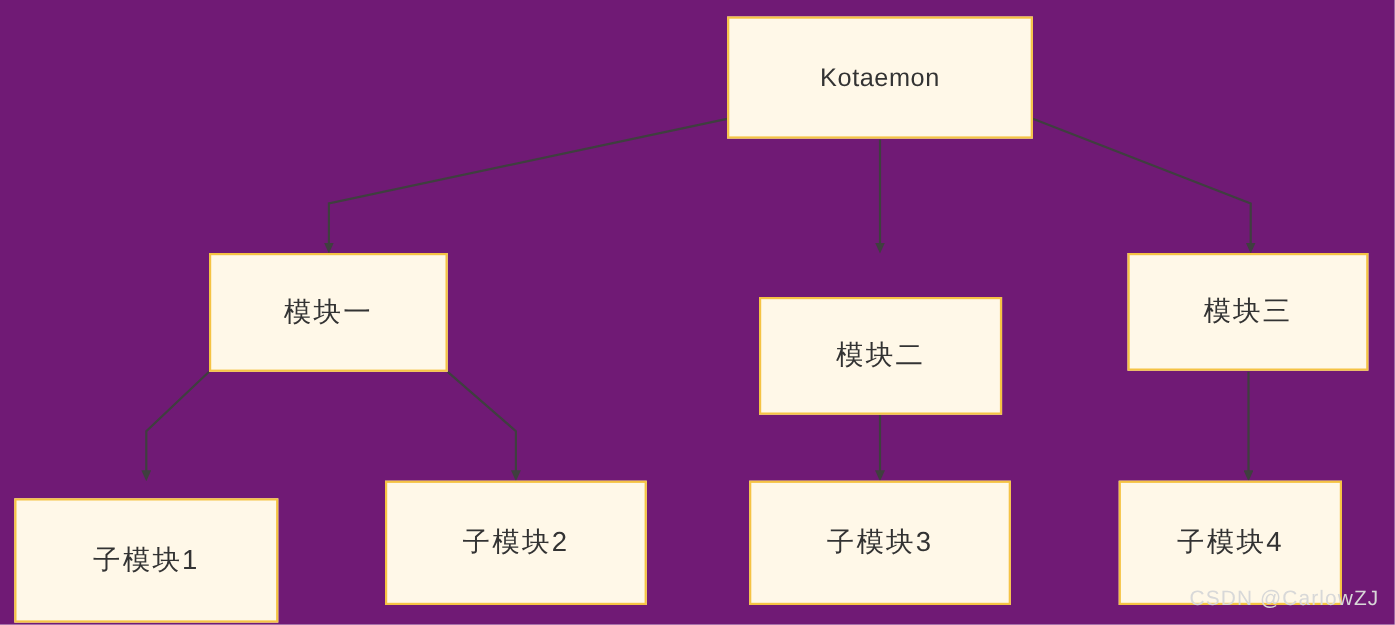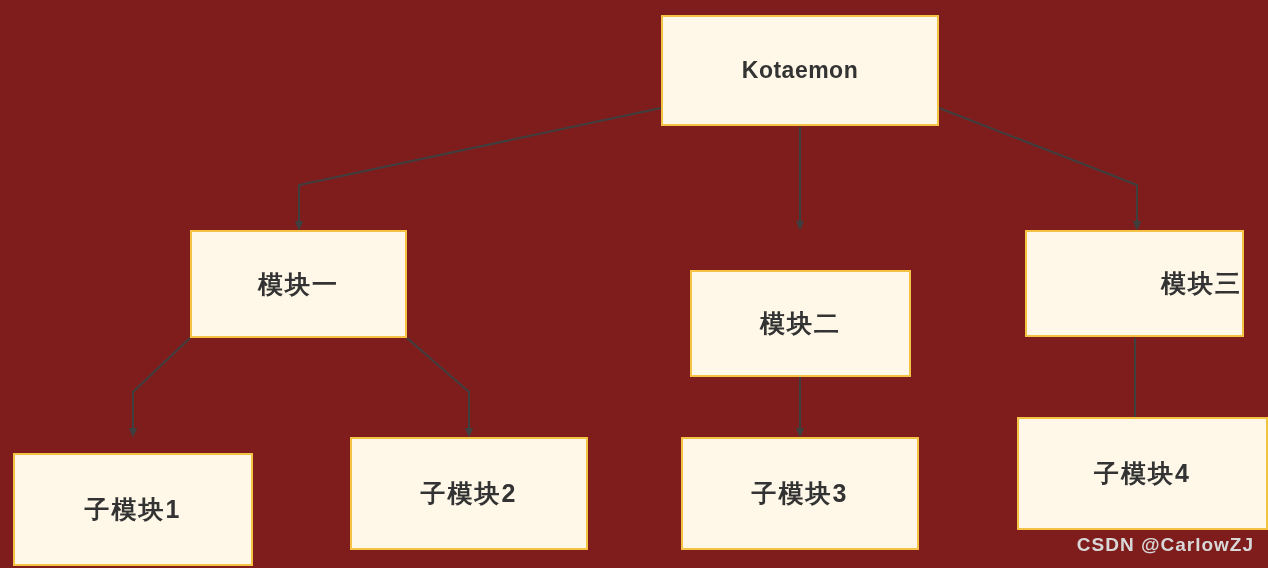--- a/index.html
+++ b/index.html
@@ -50,21 +50,21 @@
     font-size: 19px;
     color: #d8d8d8;
     letter-spacing: 1px;
     white-space: nowrap;
     pointer-events: none;
   }
 </style>
 </head>
 <body>
 
-<div id="canvas" style="background: #7f1d1d; font-weight: bold;">
+<div id="canvas" style="background: #701a75;">
 
   <svg id="edges" viewBox="0 0 1268 568" xmlns="http://www.w3.org/2000/svg">
     <defs>
       <marker id="arrowhead" markerWidth="10" markerHeight="9" refX="1.5" refY="4.5" orient="auto" markerUnits="userSpaceOnUse">
         <path d="M 0,0 L 10,4.5 L 0,9 z" fill="#3f3f3f"></path>
       </marker>
     </defs>
     <g id="edge-paths">
         <path d="M 661,108 L 299,185 L 299,222" fill="none" stroke="#3f3f3f" stroke-width="2" stroke-linejoin="miter" marker-end="url(#arrowhead)"></path>
         <path d="M 800,127 L 800,222" fill="none" stroke="#3f3f3f" stroke-width="2" stroke-linejoin="miter" marker-end="url(#arrowhead)"></path>
@@ -79,32 +79,32 @@
   <div id="nodes">
       <div class="node" style="left: 661px; top: 15px; width: 278px; height: 111px; background: rgb(255, 248, 232); border-color: rgb(245, 195, 68);">
         <span class="node-label" style="color: rgb(51, 51, 51);">Kotaemon</span>
       </div>
       <div class="node" style="left: 190px; top: 230px; width: 217px; height: 108px; background: rgb(255, 248, 232); border-color: rgb(245, 195, 68);">
         <span class="node-label cjk" style="color: rgb(51, 51, 51);">模块一</span>
       </div>
       <div class="node" style="left: 690px; top: 230px; width: 221px; height: 107px; background: rgb(255, 248, 232); border-color: rgb(245, 195, 68); margin-top: 40px;">
         <span class="node-label cjk" style="color: rgb(51, 51, 51);">模块二</span>
       </div>
-      <div class="node" style="left: 1025px; top: 230px; width: 219px; height: 107px; background: rgb(255, 248, 232); border-color: rgb(245, 195, 68); justify-content: flex-end;">
+      <div class="node" style="left: 1025px; top: 230px; width: 219px; height: 107px; background: rgb(255, 248, 232); border-color: rgb(245, 195, 68);">
         <span class="node-label cjk" style="color: rgb(51, 51, 51);">模块三</span>
       </div>
       <div class="node" style="left: 13px; top: 453px; width: 240px; height: 113px; background: rgb(255, 248, 232); border-color: rgb(245, 195, 68);">
         <span class="node-label cjk" style="color: rgb(51, 51, 51);">子模块1</span>
       </div>
       <div class="node" style="left: 350px; top: 437px; width: 238px; height: 113px; background: rgb(255, 248, 232); border-color: rgb(245, 195, 68);">
         <span class="node-label cjk" style="color: rgb(51, 51, 51);">子模块2</span>
       </div>
       <div class="node" style="left: 681px; top: 437px; width: 238px; height: 113px; background: rgb(255, 248, 232); border-color: rgb(245, 195, 68);">
         <span class="node-label cjk" style="color: rgb(51, 51, 51);">子模块3</span>
       </div>
-      <div class="node" style="left: 1017px; top: 417px; width: 251px; height: 113px; background: rgb(255, 248, 232); border-color: rgb(245, 195, 68);">
+      <div class="node" style="left: 1017px; top: 437px; width: 203px; height: 113px; background: rgb(255, 248, 232); border-color: rgb(245, 195, 68);">
         <span class="node-label cjk" style="color: rgb(51, 51, 51);">子模块4</span>
       </div>
     </div>
 
   <div id="watermark" style="color: rgb(216, 216, 216);">CSDN @CarlowZJ</div>
 
 </div>
 
 </body></html>

